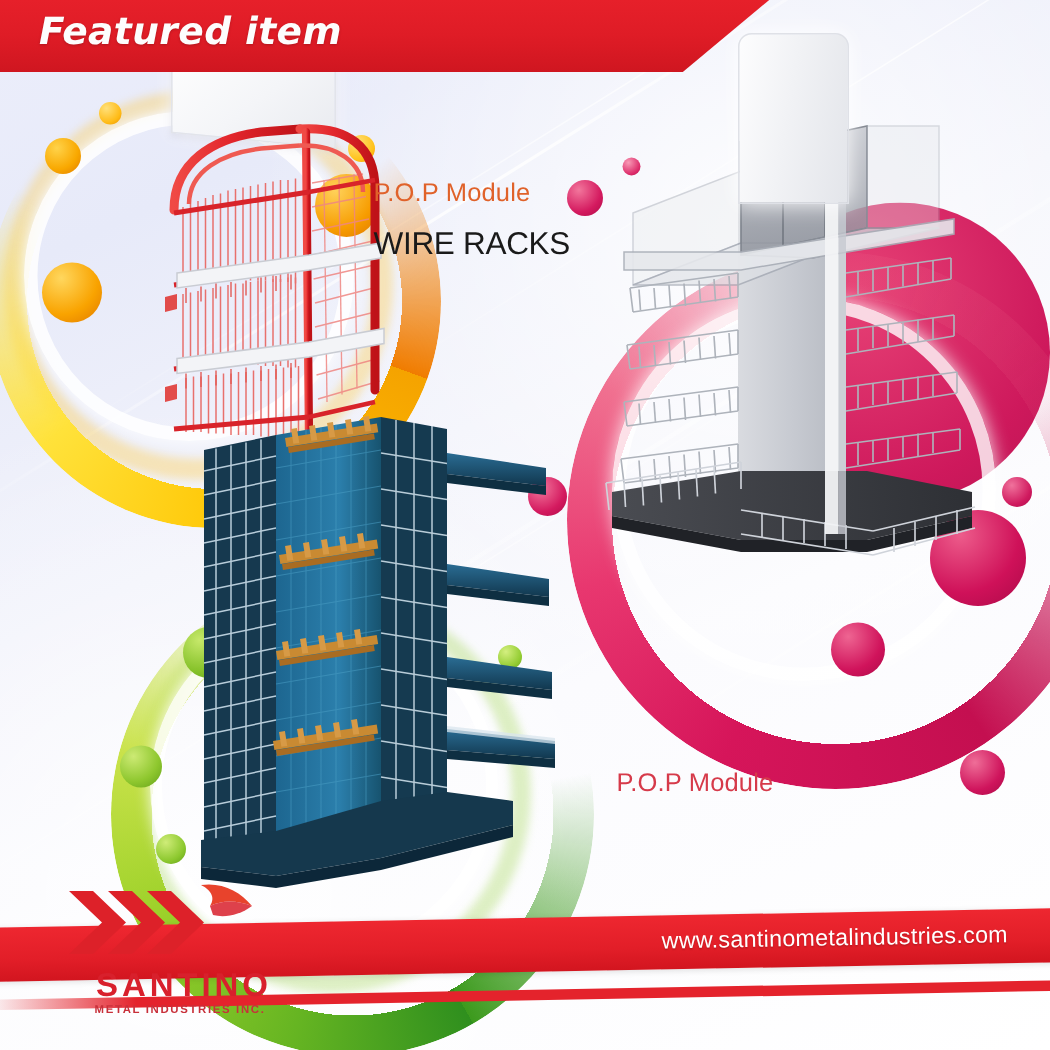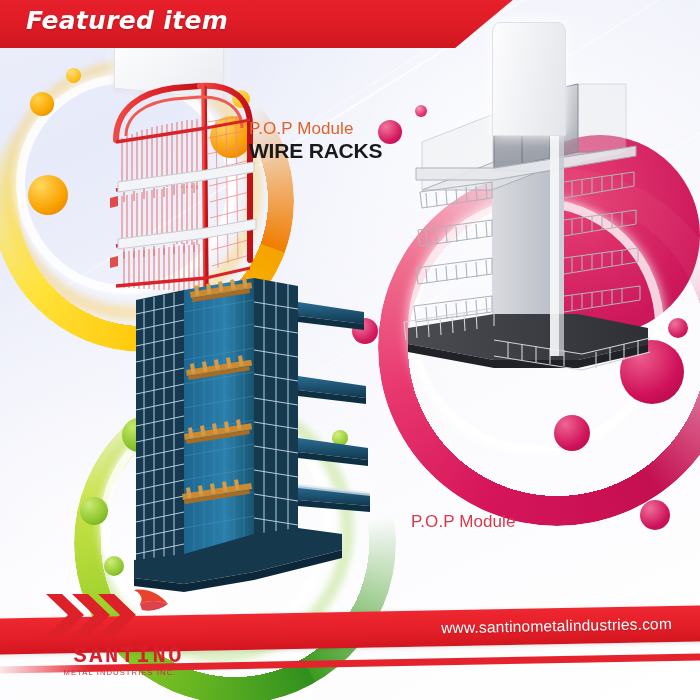--- a/index.html
+++ b/index.html
@@ -135,21 +135,21 @@
     position:absolute;left:26px;top:6px;
     font-style:italic;font-weight:700;font-size:25px;letter-spacing:.3px;
     color:#fdfdfd;
     text-shadow:0 1px 2px rgba(0,0,0,.2);
     font-family:"DejaVu Sans", sans-serif;
   }
 
   
   .caption{position:absolute;}
   .cap-kicker{font-size:17px;font-weight:400;letter-spacing:.1px;}
-  .cap-title{font-size:21px;font-weight:700;color:#1a1a1a;letter-spacing:-.2px;white-space:nowrap;}
+  .cap-title{font-size:21px;font-weight:400;color:#1a1a1a;letter-spacing:-.2px;white-space:nowrap;margin-top:12px;}
   #cap-wire{left:249px;top:119px;}
   #cap-wire .cap-kicker{color:#e0622a;}
   #cap-coc{left:411px;top:512px;}
   #cap-coc .cap-kicker{color:#d63a4a;}
 
   
   .bottom-band{
     position:absolute;left:-10px;top:612px;width:720px;height:36px;
     background:linear-gradient(180deg,#ee2730 0%,#e21e28 60%,#d2151f 100%);
     transform:rotate(-1.05deg);
@@ -165,27 +165,27 @@
     display:flex;align-items:center;justify-content:flex-end;
     padding-right:38px;box-sizing:border-box;
     color:#fff;font-size:15.5px;letter-spacing:.2px;
     text-shadow:0 1px 1px rgba(0,0,0,.18);
   }
 
   
   .logo{position:absolute;left:36px;top:588px;width:170px;height:96px;}
   .logo svg{display:block;}
   .logo-name{
-    position:absolute;left:8px;top:56px;width:140px;text-align:right;
+    position:absolute;left:28px;top:56px;width:140px;text-align:left;
     color:#d8202c;font-weight:700;font-size:22px;letter-spacing:2.6px;
-    font-family:Liberation Mono, monospace;
+    font-family:Liberation Sans, sans-serif;
   }
   .logo-sub{
     position:absolute;left:14px;top:80px;width:140px;text-align:center;
-    color:#c8303a;font-weight:400;font-size:7.6px;letter-spacing:1.1px;
+    color:#c8303a;font-weight:700;font-size:7.6px;letter-spacing:1.1px;
   }
 
   
   .wire-rack{position:absolute;left:96px;top:30px;width:180px;height:260px;}
   .wr-header{
     position:absolute;left:18px;top:0;width:108px;height:62px;
     background:linear-gradient(140deg,#ffffff 0%,#f4f5f8 55%,#e8eaef 100%);
     transform:skewY(5.5deg);
     box-shadow:0 0 12px rgba(255,255,255,.95),0 2px 5px rgba(120,120,150,.25);
     border:1px solid #e2e4ea;

